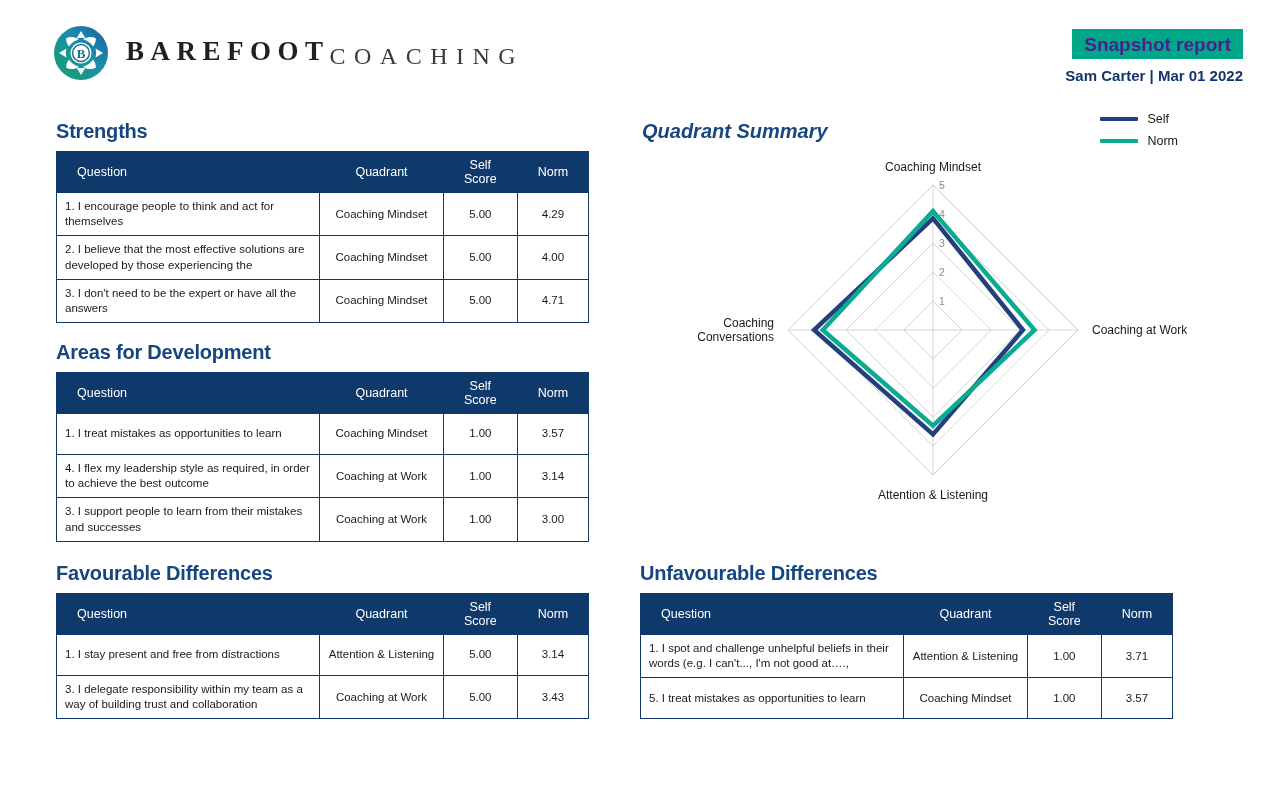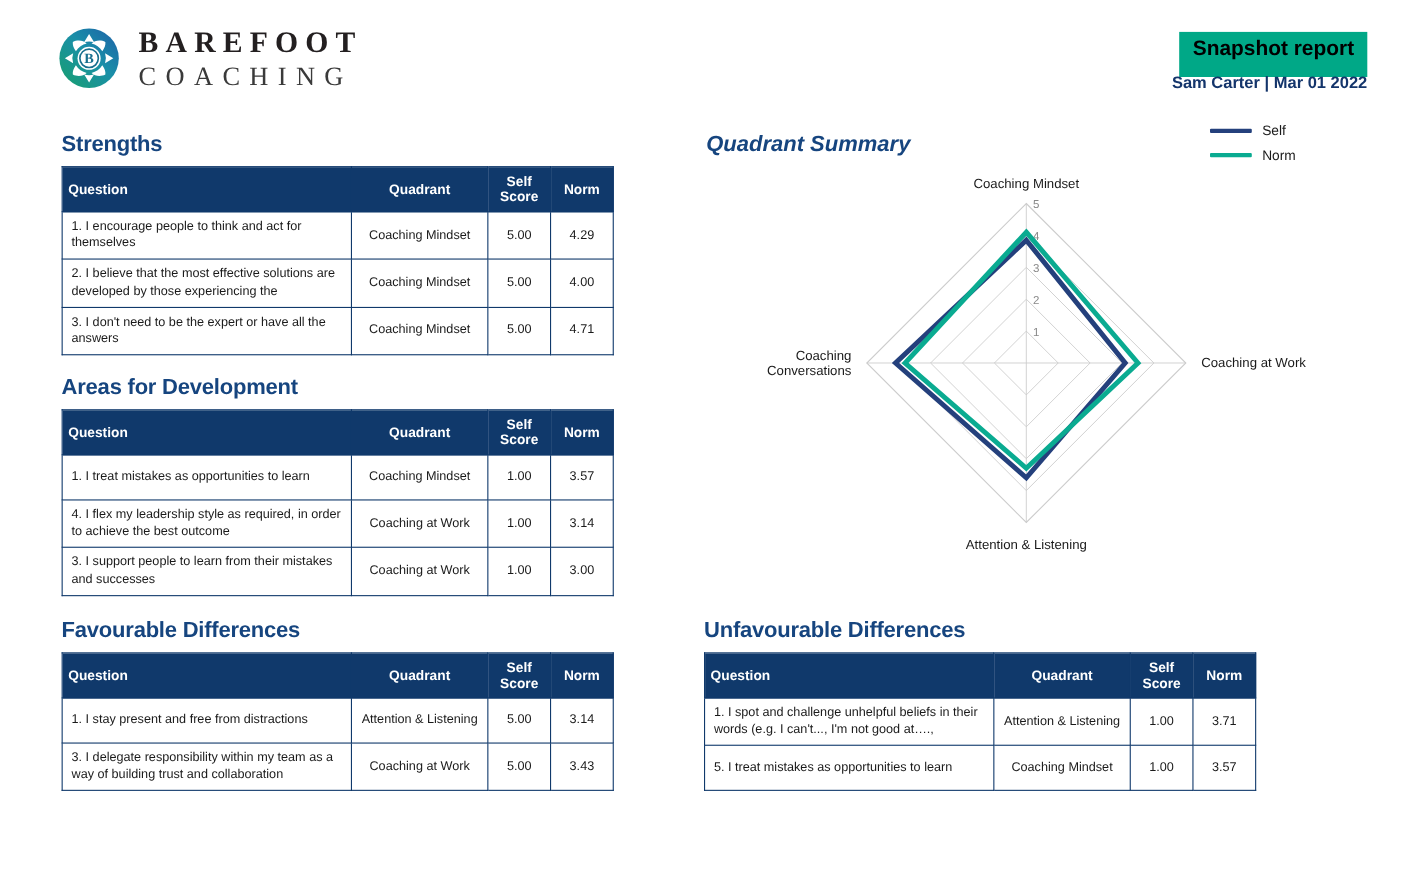--- a/index.html
+++ b/index.html
@@ -17,59 +17,59 @@
   }
 
   
   .header { position: absolute; left: 0; top: 0; width: 1283px; height: 100px; }
 
   .logo-wrap {
     position: absolute; left: 52px; top: 24px;
     display: flex; align-items: center; gap: 16px;
   }
   .logo-mark { width: 58px; height: 58px; display: block; }
-  .logo-text { display: flex; flex-direction: column; line-height: 1; }
+  .logo-text { display: flex; flex-direction: row; line-height: 1; }
   .logo-line1 {
     font-family: "Liberation Serif", serif;
     font-size: 27px; font-weight: 700; letter-spacing: 6.5px; color: #231f20;
   }
   .logo-line2 {
     font-family: "Liberation Serif", serif;
     font-size: 24px; font-weight: 400; letter-spacing: 8.5px; color: #3a3a3a;
     margin-top: 6px;
   }
 
   .snapshot-badge {
     position: absolute; right: 40px; top: 29px;
-    background: #00a887; color: #000000;
+    background: #00a887; color: #4c1d95;
     font-size: 19px; font-weight: 700;
-    padding: 5px 12px 14px 12px;
+    padding: 5px 12px 3px 12px;
     white-space: nowrap;
   }
   .report-meta {
     position: absolute; right: 40px; top: 67px;
     color: #14356b; font-size: 15px; font-weight: 700;
     white-space: nowrap;
   }
 
   
   .section-title {
     color: #16457f; font-size: 20px; font-weight: 700;
     margin: 0 0 8px 0; letter-spacing: -0.2px;
   }
   table.rep {
     border-collapse: collapse;
     table-layout: fixed;
     font-size: 11.5px;
   }
   table.rep th {
     background: #10396b; color: #ffffff;
-    font-size: 12.5px; font-weight: 700;
+    font-size: 12.5px; font-weight: 400;
     border: 1px solid #10396b;
-    padding: 6px 5px;
+    padding: 6px 20px;
     vertical-align: middle;
   }
   table.rep th.c-question { text-align: left; }
   table.rep th.c-quadrant,
   table.rep th.c-self,
   table.rep th.c-norm { text-align: center; }
   table.rep td {
     border: 1px solid #10396b;
     padding: 6px 8px;
     color: #1a1a1a;

